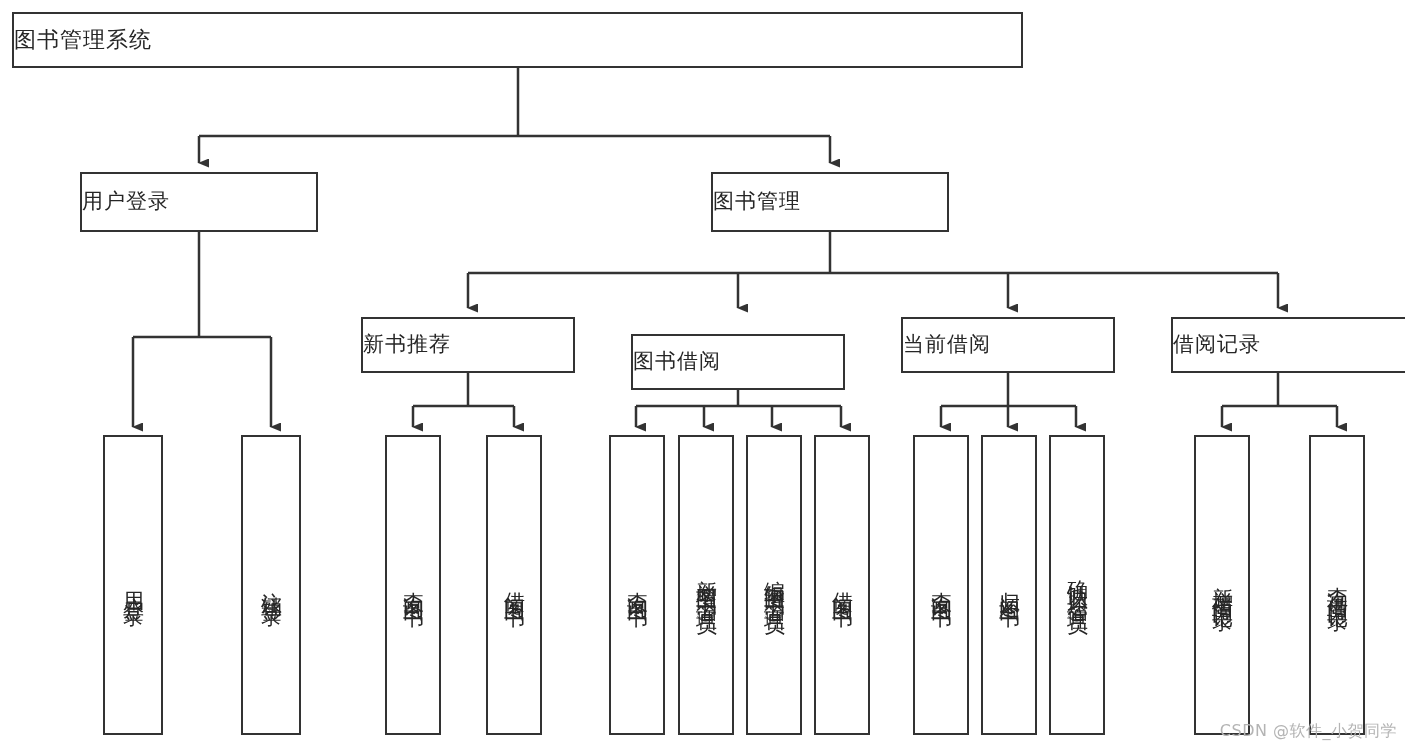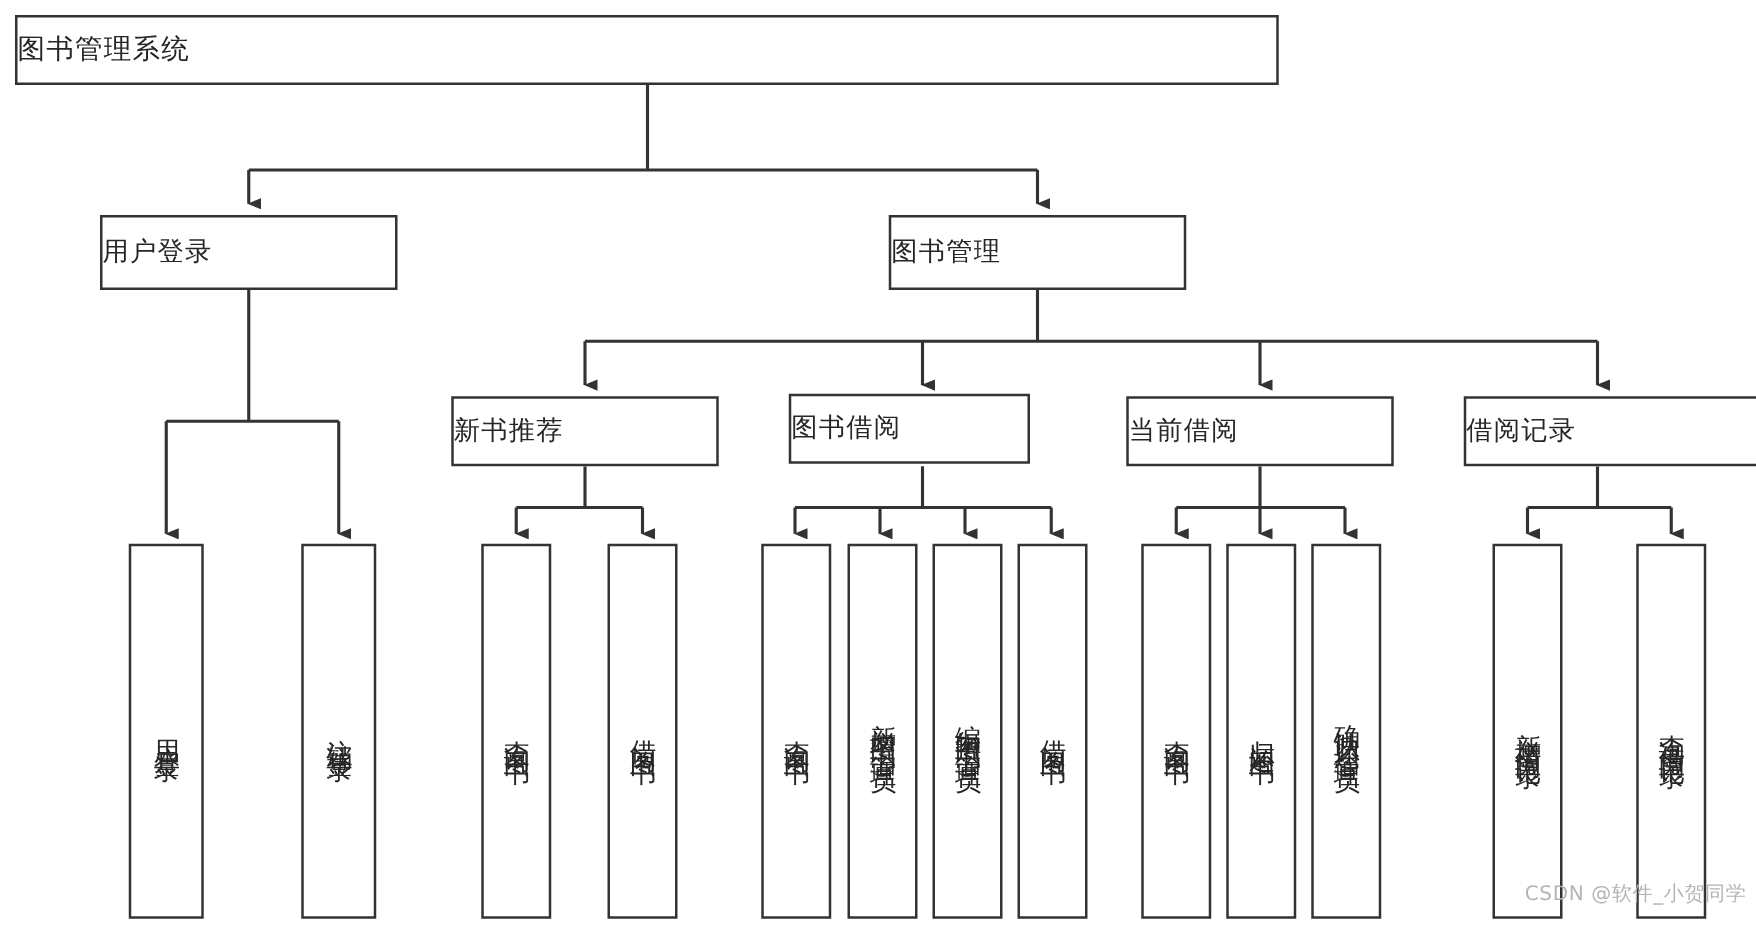--- a/index.html
+++ b/index.html
@@ -58,21 +58,21 @@
     white-space: nowrap;
   }
   .node.vert .vtext {
     writing-mode: vertical-rl;
     text-orientation: upright;
     display: block;
   }
   #watermark {
     position: absolute;
     right: 8px;
-    bottom: 21px;
+    bottom: 5px;
     font-size: 16px;
     color: #b4b4b4;
     letter-spacing: 0.5px;
     white-space: nowrap;
     font-family: "DejaVu Sans", "Liberation Sans", sans-serif;
   }
 </style>
 </head>
 <body>
 
@@ -147,21 +147,21 @@
   <div class="node horiz" style="left:80px; top:172px; width:238px; height:60px;">
     <span>用户登录</span>
   </div>
   <div class="node horiz" style="left:361px; top:317px; width:214px; height:56px;">
     <span>新书推荐</span>
   </div>
 
   <div class="node horiz" style="left:711px; top:172px; width:238px; height:60px;">
     <span>图书管理</span>
   </div>
-  <div class="node horiz" style="left:631px; top:315px; width:193px; height:56px;">
+  <div class="node horiz" style="left:631px; top:334px; width:214px; height:56px;">
     <span>图书借阅</span>
   </div>
   <div class="node horiz" style="left:901px; top:317px; width:214px; height:56px;">
     <span>当前借阅</span>
   </div>
   <div class="node horiz" style="left:1171px; top:317px; width:238px; height:56px;">
     <span>借阅记录</span>
   </div>
 
   <div class="node vert" style="left:103px; top:435px; width:60px; height:300px;">

